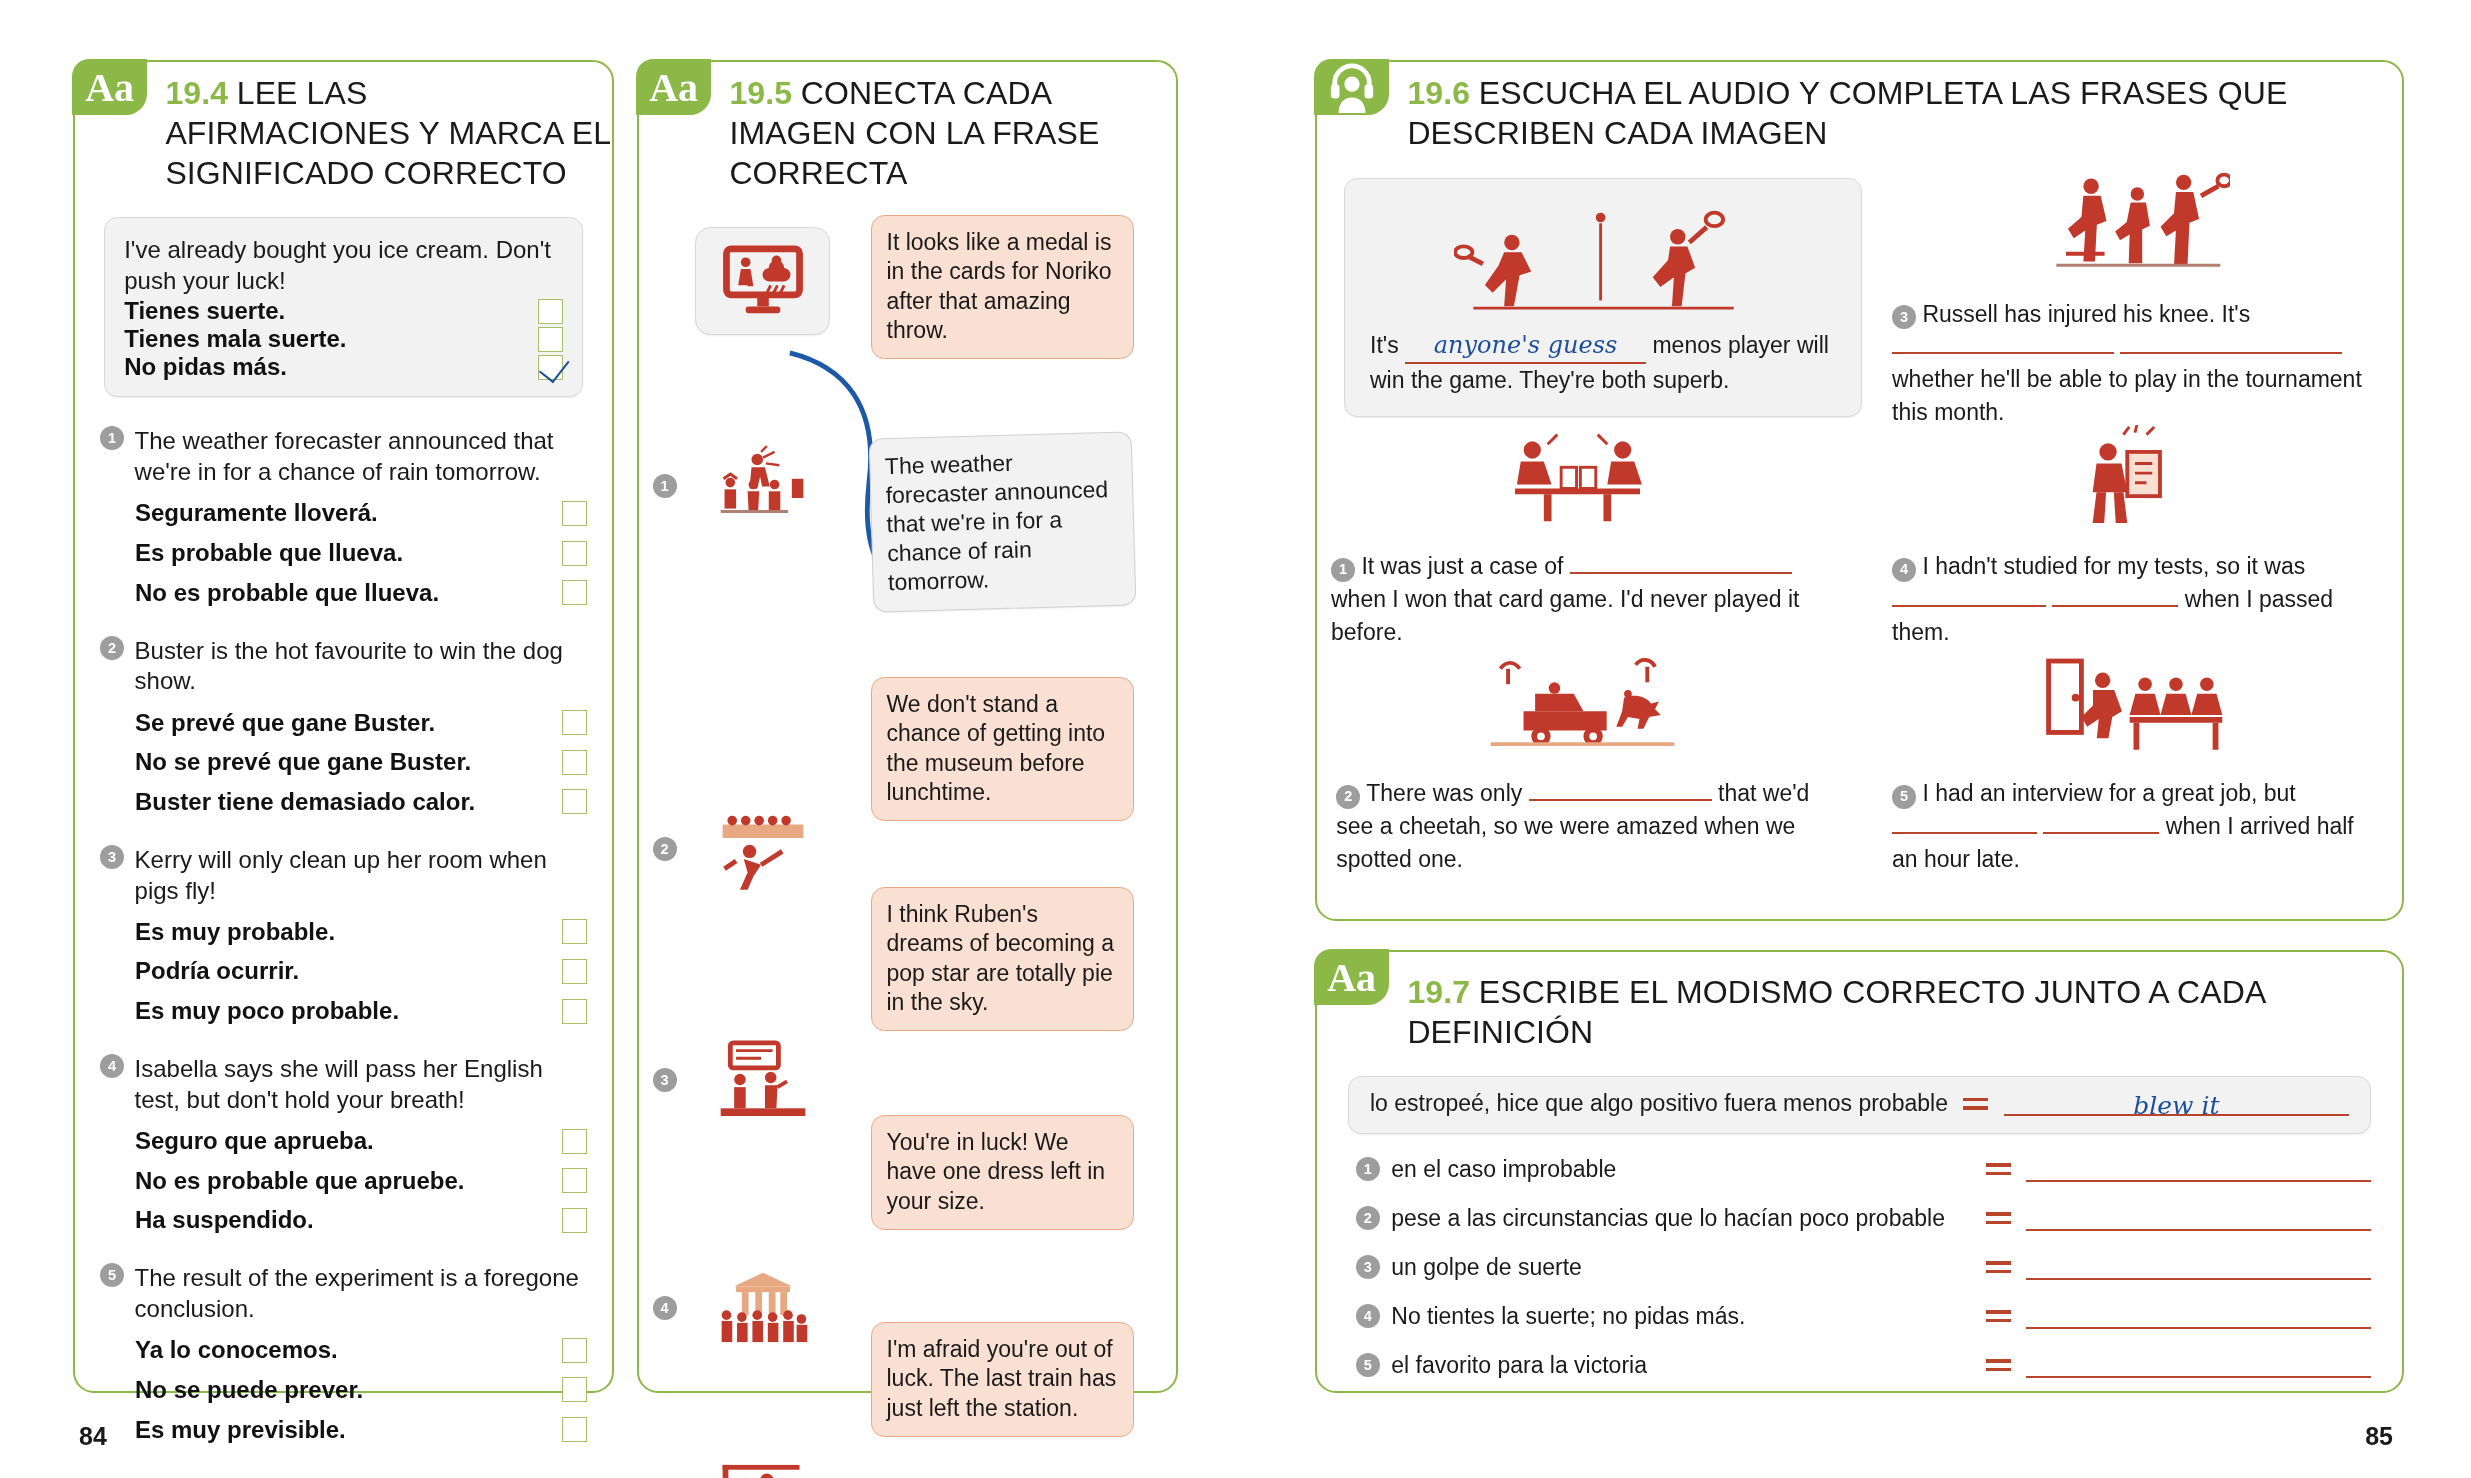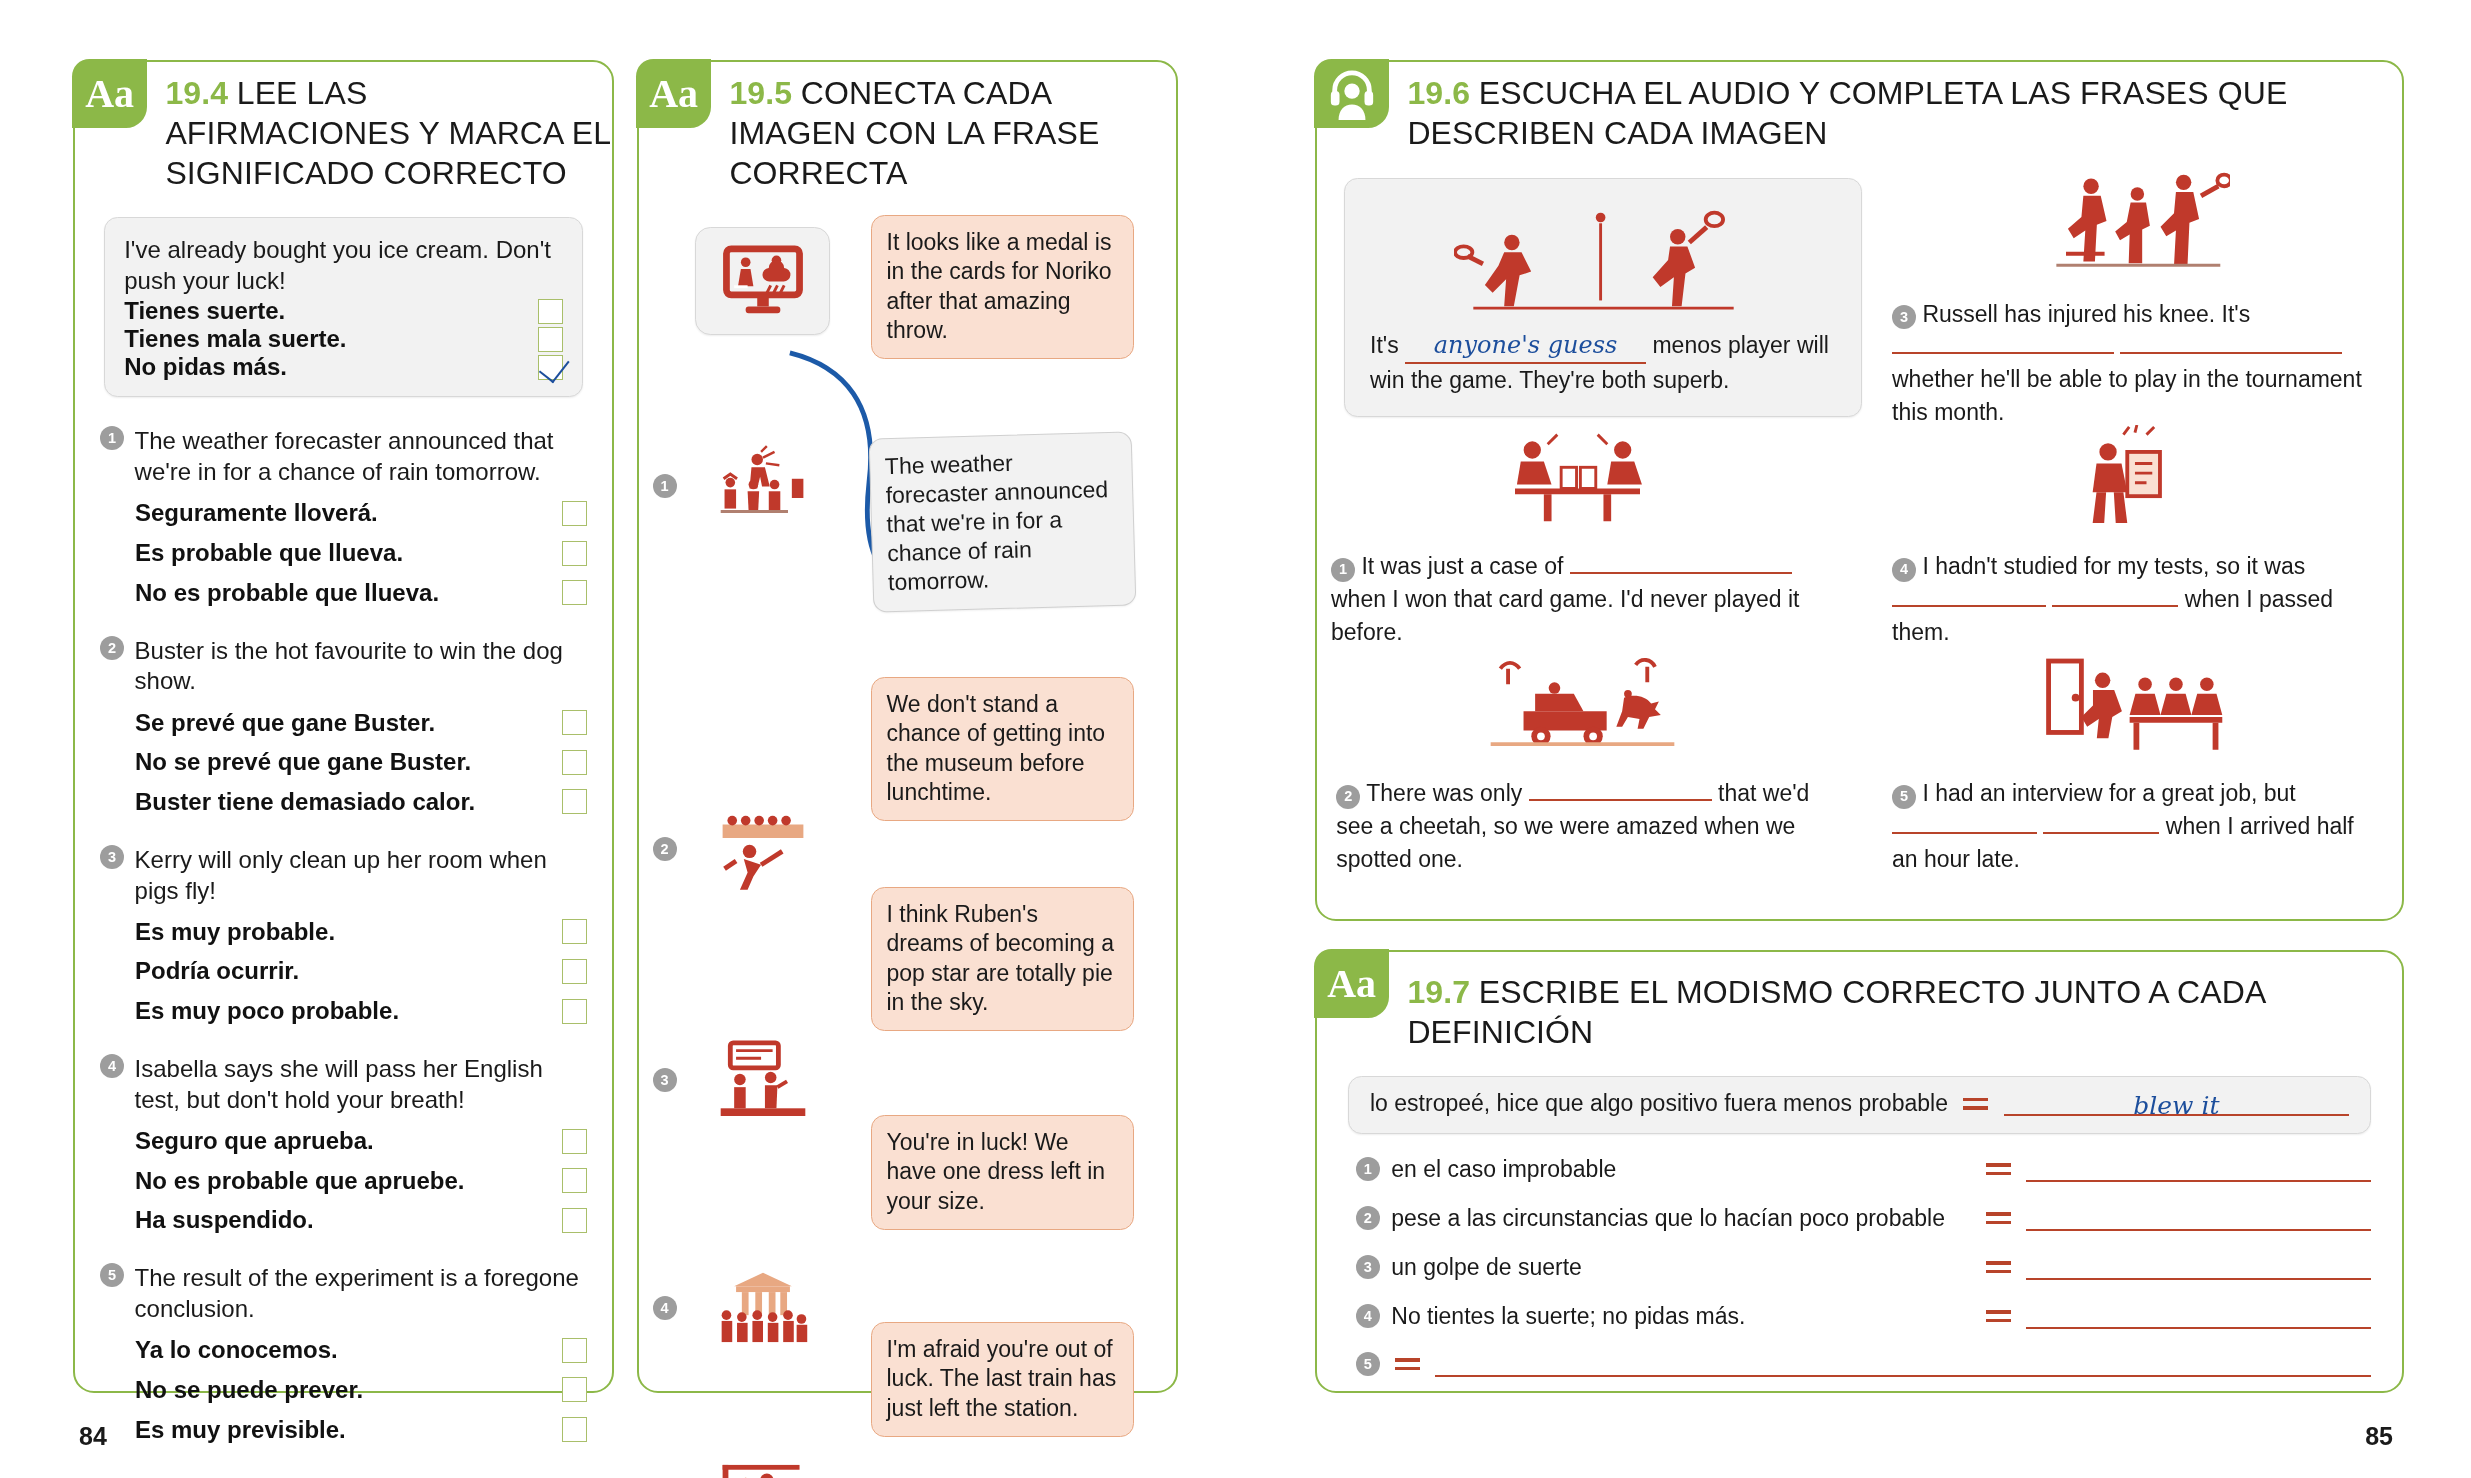--- a/index.html
+++ b/index.html
@@ -17,21 +17,21 @@
     border: 2.9px solid #8cb848;
     border-radius: 21px;
     background: #fff;
   }
   .panel-head {
     display: flex;
     align-items: flex-start;
     position: relative;
   }
   .badge {
-    width: 75px; height: 69px;
+    width: 75px; height: 56px;
     background: #8cb848;
     border-top-left-radius: 17.4px;
     border-bottom-right-radius: 21px;
     color: #fff;
     display: flex; align-items: center; justify-content: center;
     font-size: 40px; font-weight: bold;
     flex: none;
     margin-top: -2.9px; margin-left: -2.9px;
     font-family: "Liberation Serif", serif;
   }
@@ -681,20 +681,21 @@
         <span class="numdot">4</span>
         <span class="def-txt" style="margin-left:11.6px; width:579px;">No tientes la suerte; no pidas más.</span>
         <span class="eq">
             <span></span>
             <span></span>
           </span>
         <span class="def-line"></span>
       </div>
       <div class="def-row">
         <span class="numdot">5</span>
+        <span class="def-txt" style="margin-left:11.6px; width:579px;">el favorito para la victoria</span>
         <span class="eq">
             <span></span>
             <span></span>
           </span>
         <span class="def-line"></span>
       </div>
 
     </div>
   </div>
 

